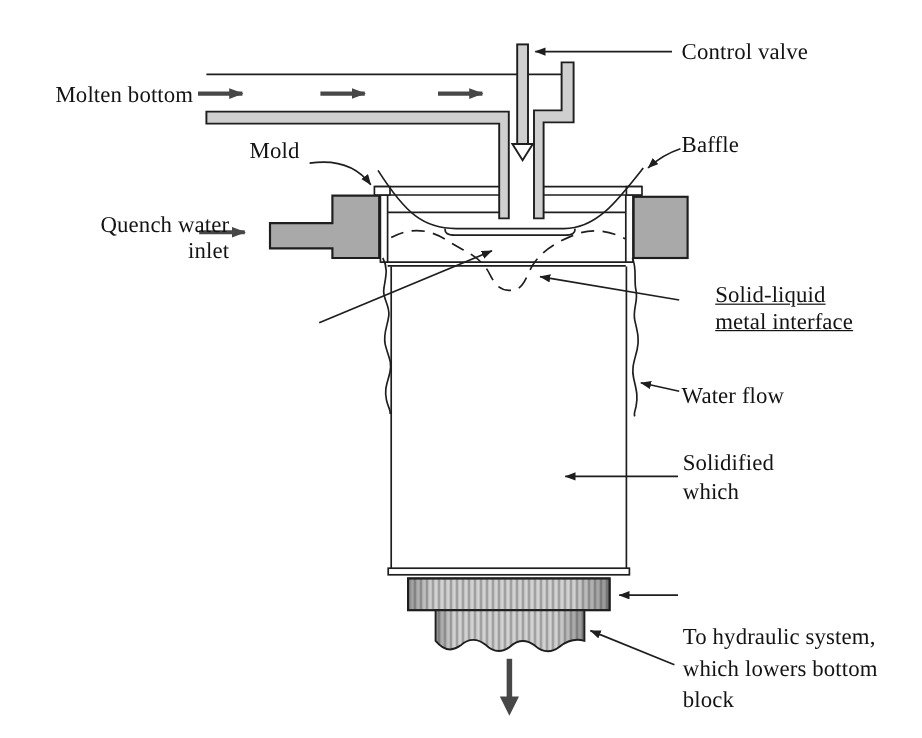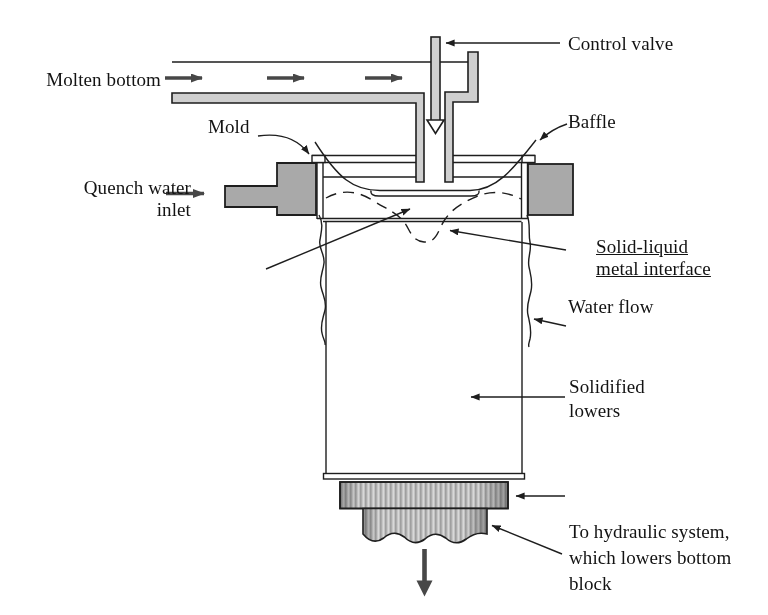--- a/index.html
+++ b/index.html
@@ -117,19 +117,19 @@
 </svg>
 
   <div class="lbl" style="left:568px;top:32px;">Control valve</div>
   <div class="lbl r" style="left:0;width:161px;top:68px;">Molten bottom</div>
   <div class="lbl" style="left:208px;top:115px;">Mold</div>
   <div class="lbl" style="left:568px;top:110px;">Baffle</div>
   <div class="lbl r lh22" style="left:0;width:163px;top:177px;">Quench water
 inlet</div>
   <div class="lbl lh22" style="left:568px;top:236px;text-decoration:underline;">Solid-liquid
 metal interface</div>
-  <div class="lbl" style="left:568px;top:295px;">Water flow</div>
+  <div class="lbl" style="left:568px;top:319px;">Water flow</div>
   <div class="lbl lh24" style="left:569px;top:375px;">Solidified
-lowers</div>
+which</div>
   <div class="lbl lh26" style="left:569px;top:519px;">To hydraulic system,
 which lowers bottom
 block</div>
 </div>
 
 </body></html>

